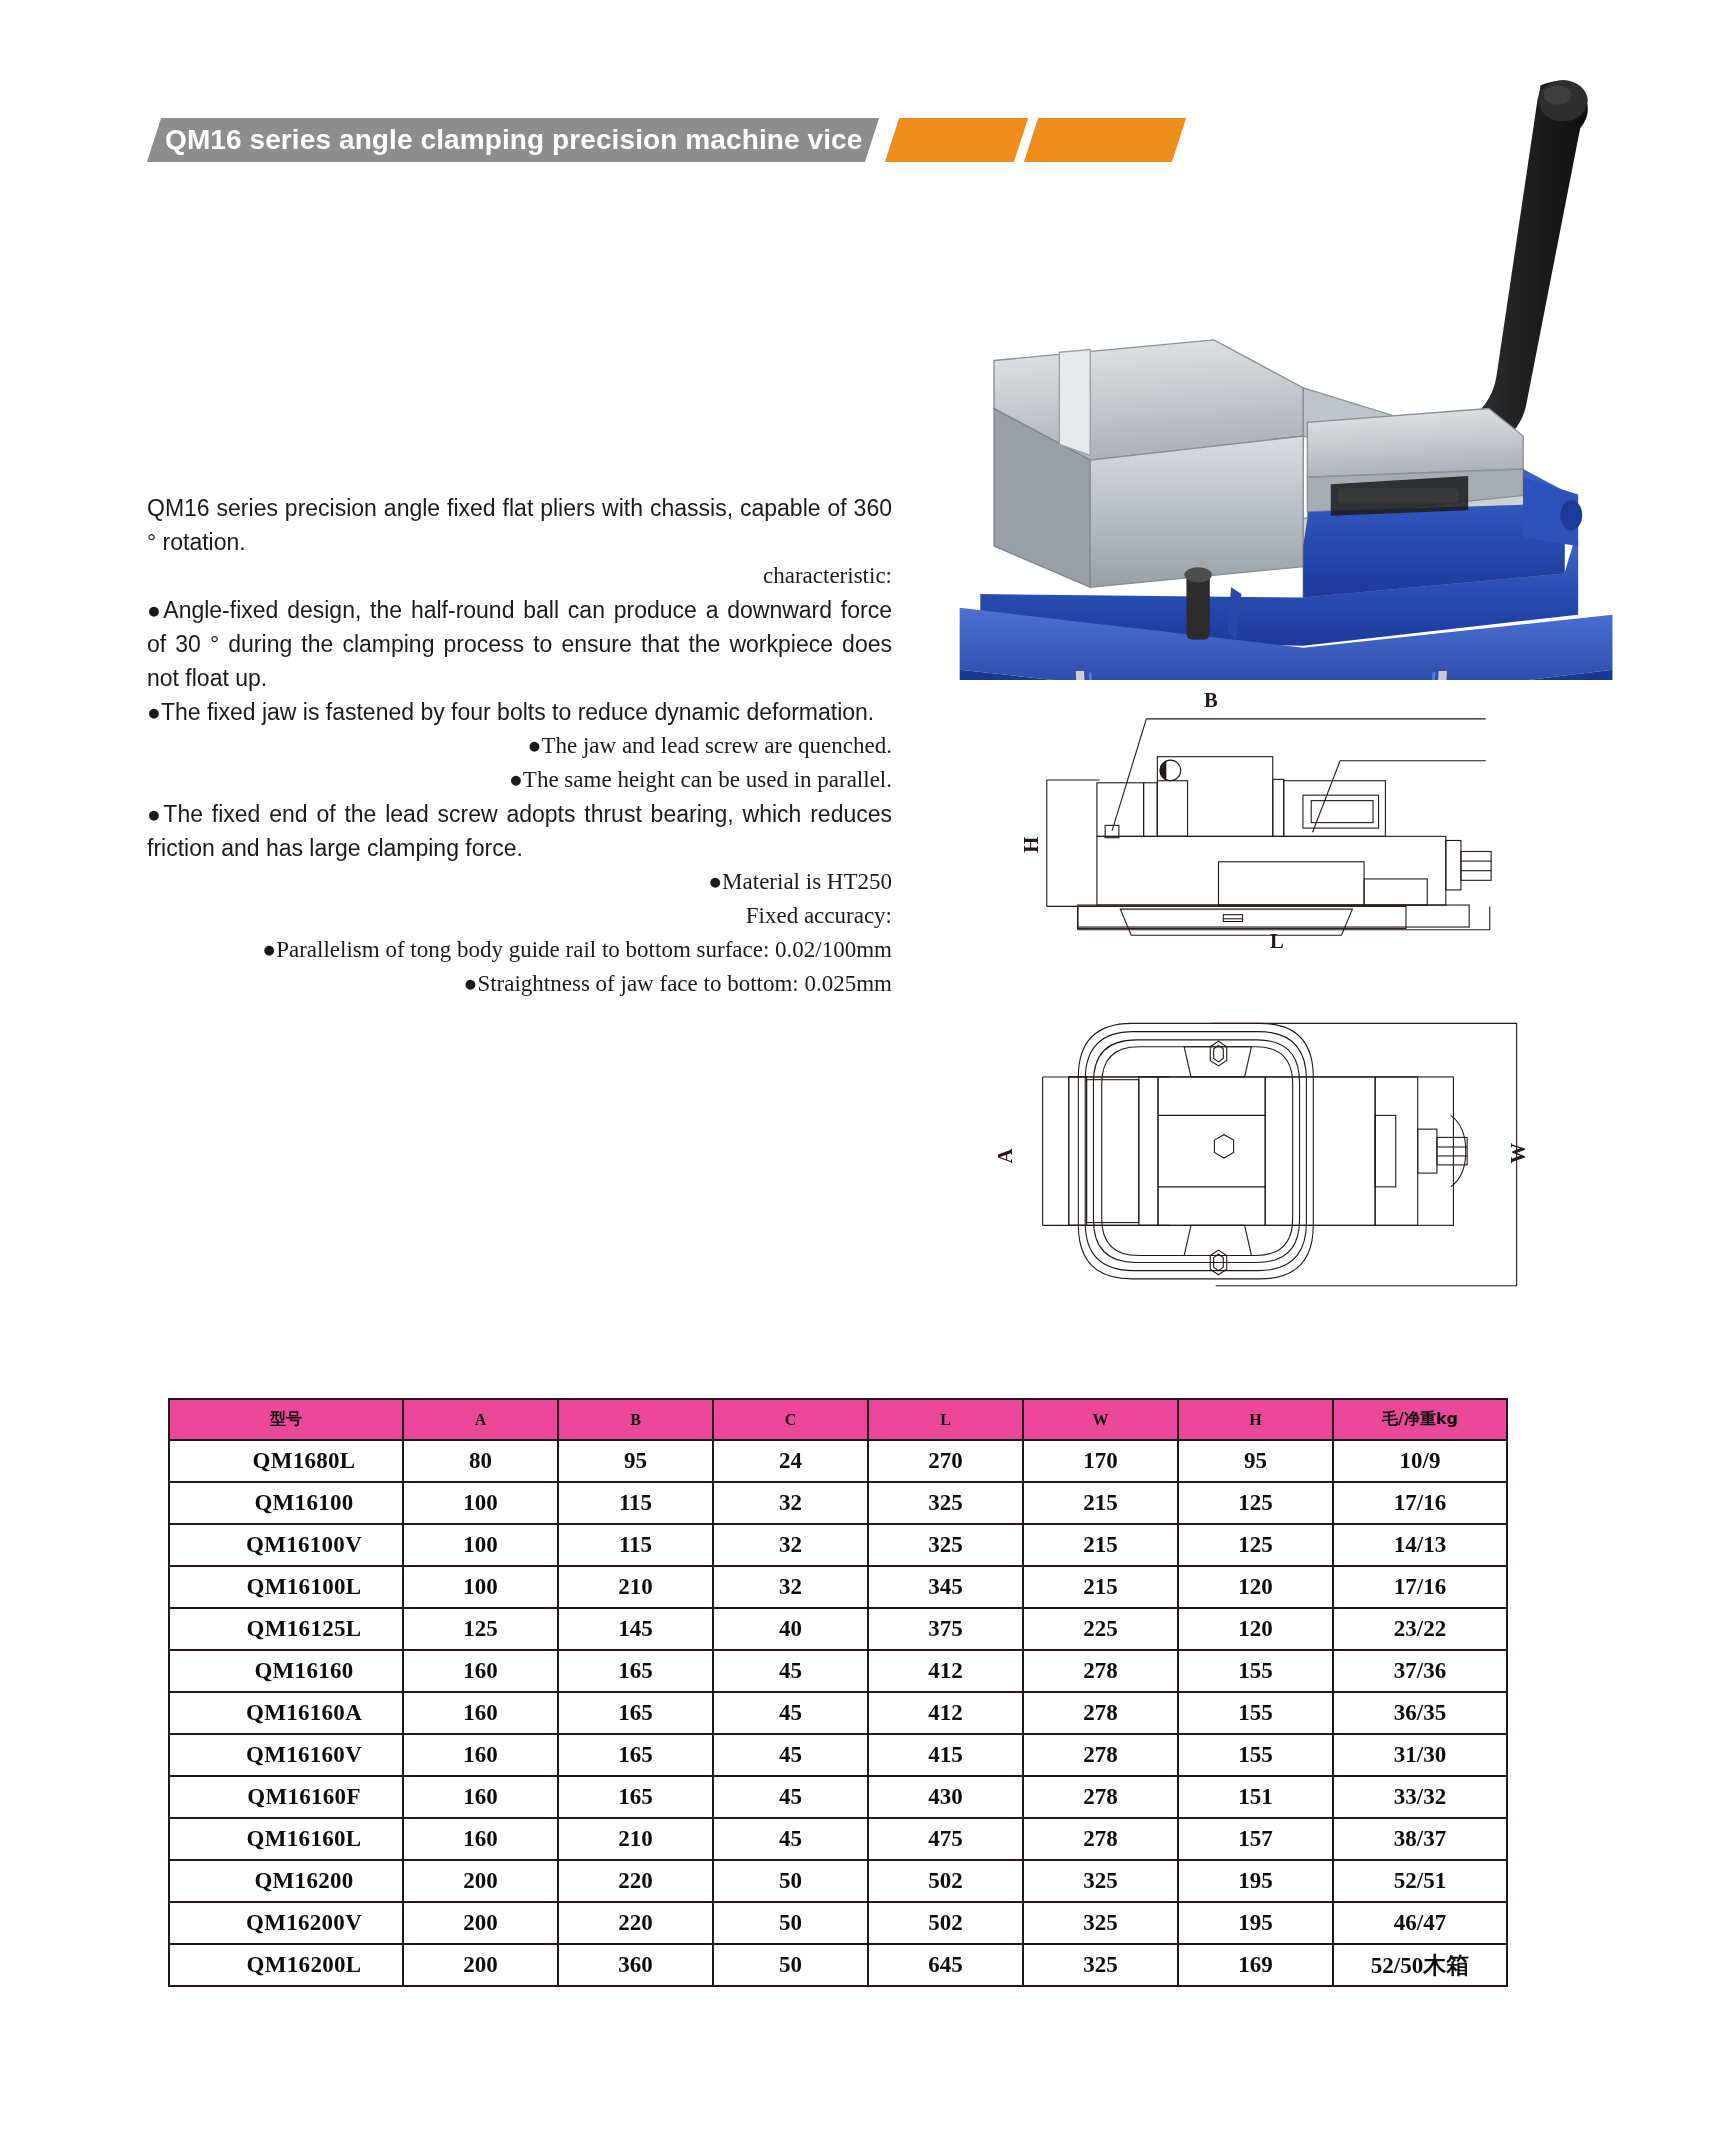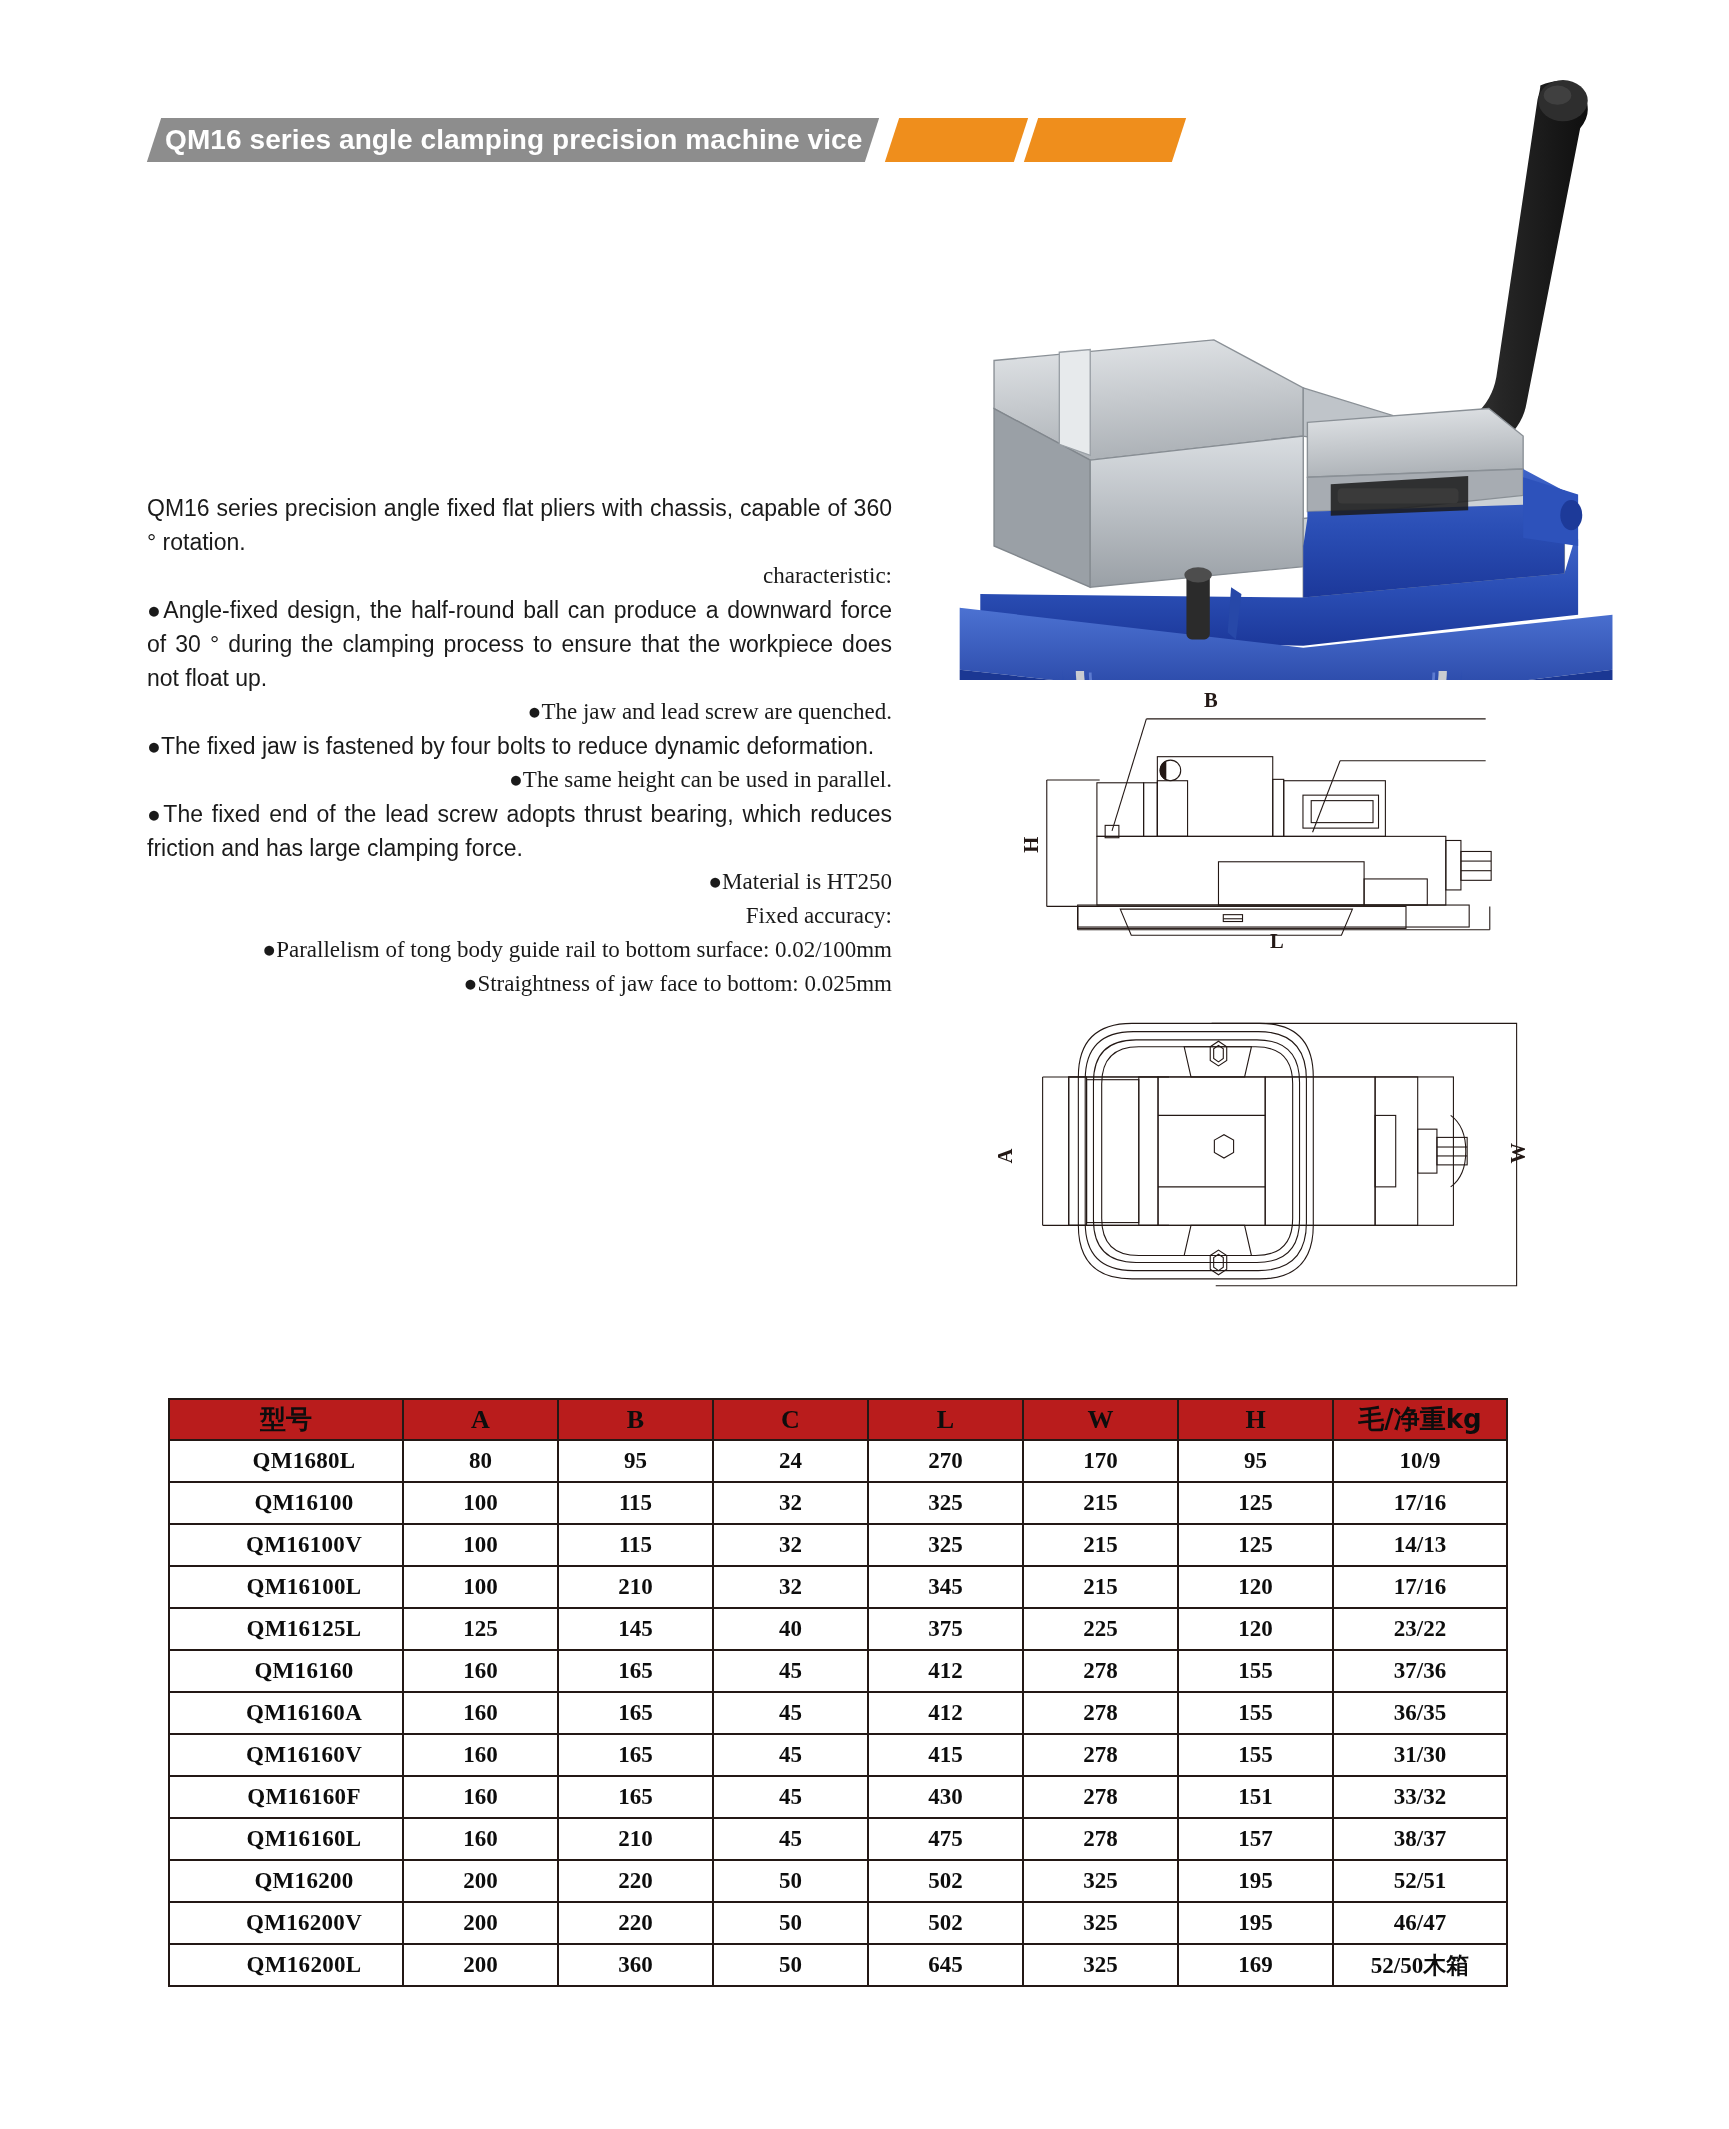--- a/index.html
+++ b/index.html
@@ -115,23 +115,23 @@
   }
   table.spec-table td, table.spec-table th {
     border: 2.1px solid #231815;
     text-align: center;
     vertical-align: middle;
     font-weight: bold;
     color: #0d0d0d;
     padding: 0;
   }
   table.spec-table thead th {
-    background: #b91c1c;
+    background: #ec4899;
     height: 39px;
-    font-size: 26px;
+    font-size: 16px;
   }
   table.spec-table tbody td {
     background: #ffffff;
     height: 40px;
     font-size: 23px;
   }
   table.spec-table tbody td.model-cell {
     font-size: 23px;
     letter-spacing: 0.3px;
     padding-left: 36px;
@@ -148,22 +148,22 @@
   <div class="banner-gray"></div>
   <div class="banner-title">QM16 series angle clamping precision machine vice</div>
   <div class="banner-bar" id="banner-bar-1"></div>
   <div class="banner-bar" id="banner-bar-2"></div>
 </div>
 
 <div id="description-block">
   <p class="para">QM16 series precision angle fixed flat pliers with chassis, capable of 360 ° rotation.</p>
   <p class="para nojust">characteristic:</p>
   <p class="para">●Angle-fixed design, the half-round ball can produce a downward force of 30 ° during the clamping process to ensure that the workpiece does not float up.</p>
+  <p class="para">●The fixed jaw is fastened by four bolts to reduce dynamic deformation.</p>
   <p class="para nojust">●The jaw and lead screw are quenched.</p>
-  <p class="para">●The fixed jaw is fastened by four bolts to reduce dynamic deformation.</p>
   <p class="para nojust">●The same height can be used in parallel.</p>
   <p class="para">●The fixed end of the lead screw adopts thrust bearing, which reduces friction and has large clamping force.</p>
   <p class="para nojust">●Material is HT250</p>
   <p class="para nojust">Fixed accuracy:</p>
   <p class="para nojust">●Parallelism of tong body guide rail to bottom surface: 0.02/100mm</p>
   <p class="para nojust">●Straightness of jaw face to bottom: 0.025mm</p>
 </div>
 
 <svg id="product-photo" viewBox="0 0 1160 895" xmlns="http://www.w3.org/2000/svg">
   <defs>

